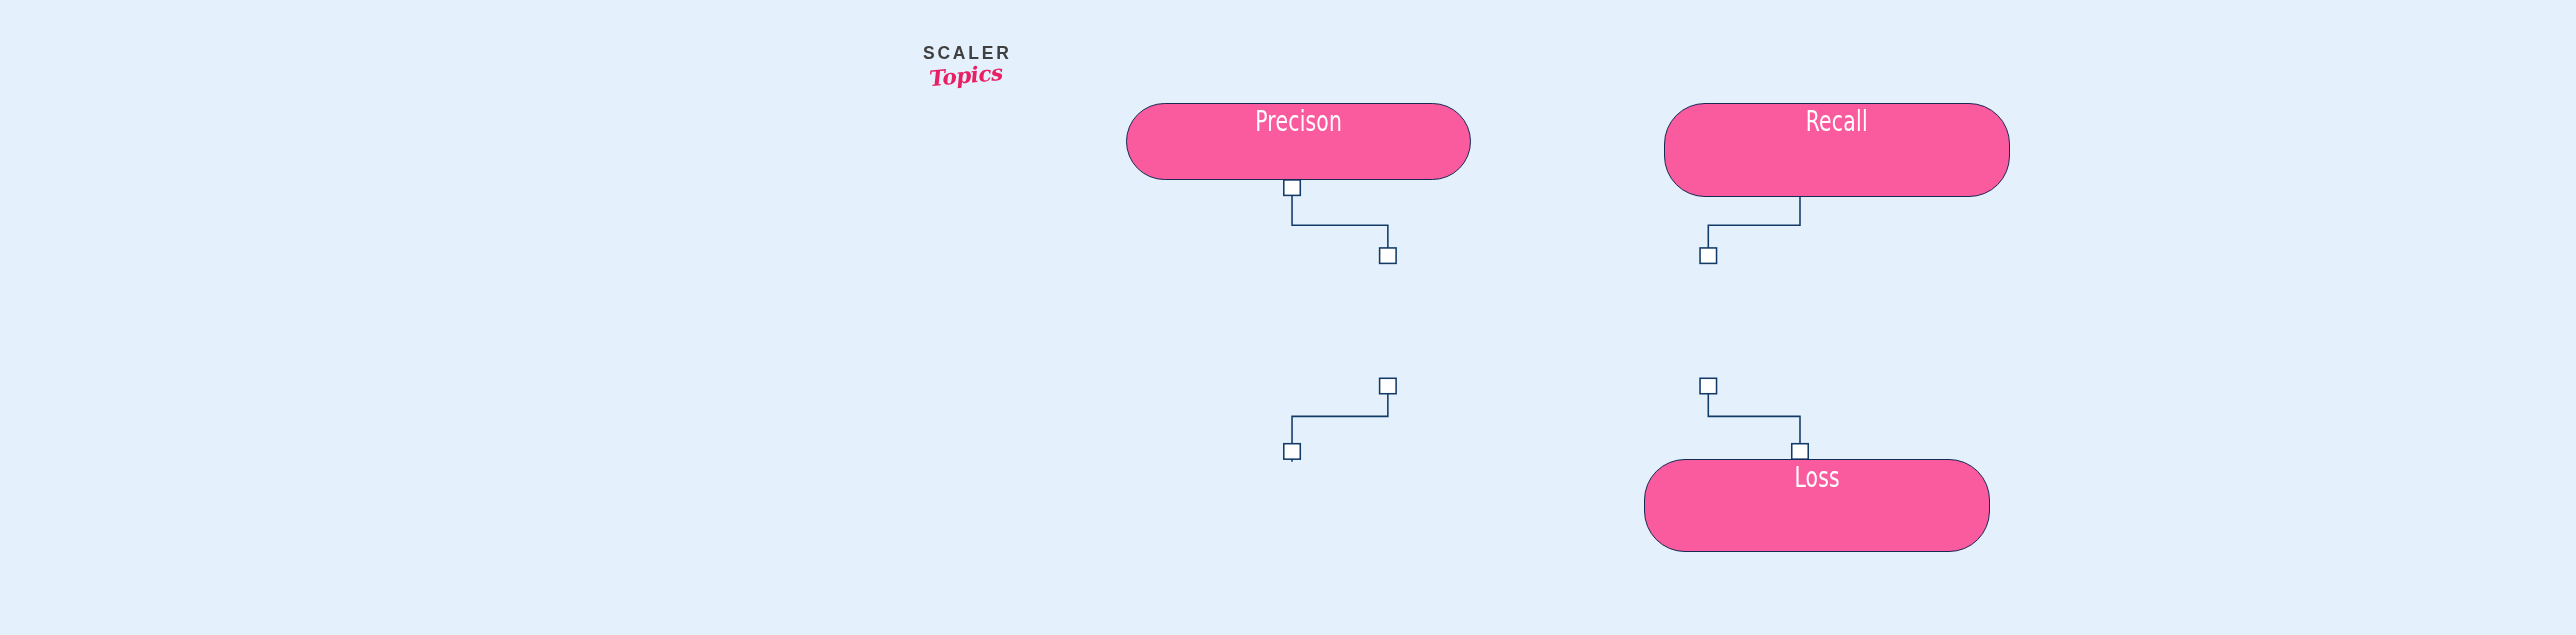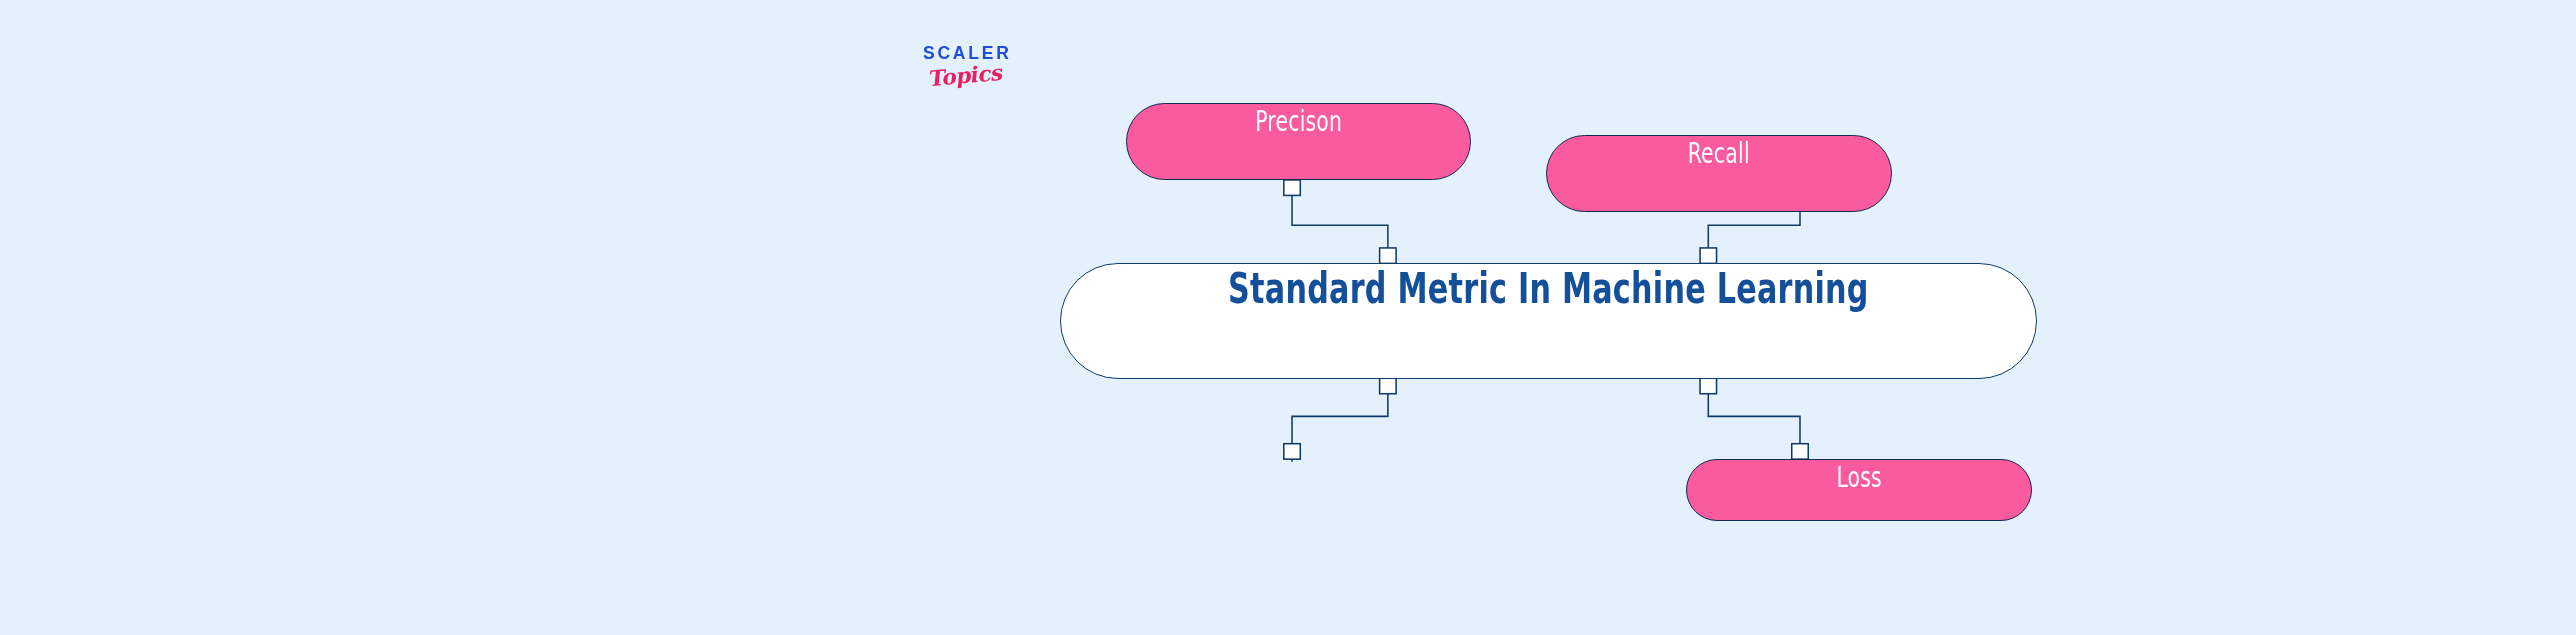--- a/index.html
+++ b/index.html
@@ -30,21 +30,21 @@
     width: 144px;
     height: 57px;
     text-align: center;
     user-select: none;
   }
   .logo-word {
     font-family: "Liberation Sans", sans-serif;
     font-weight: 700;
     font-size: 17.5px;
     letter-spacing: 2.8px;
-    color: #1d4ed8;
+    color: #404040;
     line-height: 1;
     display: block;
     padding-left: 2.6px;
   }
   .logo-script {
     display: block;
     margin-top: 2.1px;
     font-family: "DejaVu Serif", serif;
     font-style: italic;
     font-weight: 700;
@@ -89,24 +89,24 @@
     font-family: "DejaVu Sans Condensed", "Liberation Sans Narrow", "Liberation Sans", sans-serif;
     font-weight: 700;
     font-size: 42px;
     letter-spacing: 0.3px;
     white-space: nowrap;
     transform: scaleX(0.8);
   }
 
   
   #node-precision { left: 1126px; top: 103px;  width: 345px;  height: 77px; }
-  #node-recall    { left: 1546px; top: 103px;  width: 346px;  height: 77px; margin-top: 32px; }
+  #node-recall    { left: 1664px; top: 103px;  width: 346px;  height: 94px; }
   #node-center    { left: 1060px; top: 263px;  width: 977px; height: 116px; }
   #node-accuracy  { left: 1126px; top: 459px;  width: 345px;  height: 77px; }
-  #node-loss      { left: 1686px; top: 459px;  width: 346px;  height: 62px; }
+  #node-loss      { left: 1644px; top: 459px;  width: 346px;  height: 93px; }
 
   
   #wires {
     position: absolute;
     left: 0;
     top: 0;
     width: 3091px;
     height: 636px;
     z-index: 1;
     pointer-events: none;
@@ -160,23 +160,20 @@
   </svg>
 
   <div id="node-precision" class="node pill">
     <span class="node-label">Precison</span>
   </div>
 
   <div id="node-recall" class="node pill">
     <span class="node-label">Recall</span>
   </div>
 
-  <div id="node-center" class="node center-box">
-    <span class="node-label">Standard Metric In Machine Learning</span>
-  </div>
 
 
   <div id="node-loss" class="node pill">
     <span class="node-label">Loss</span>
   </div>
 
 </div>
 
 
 </body></html>

